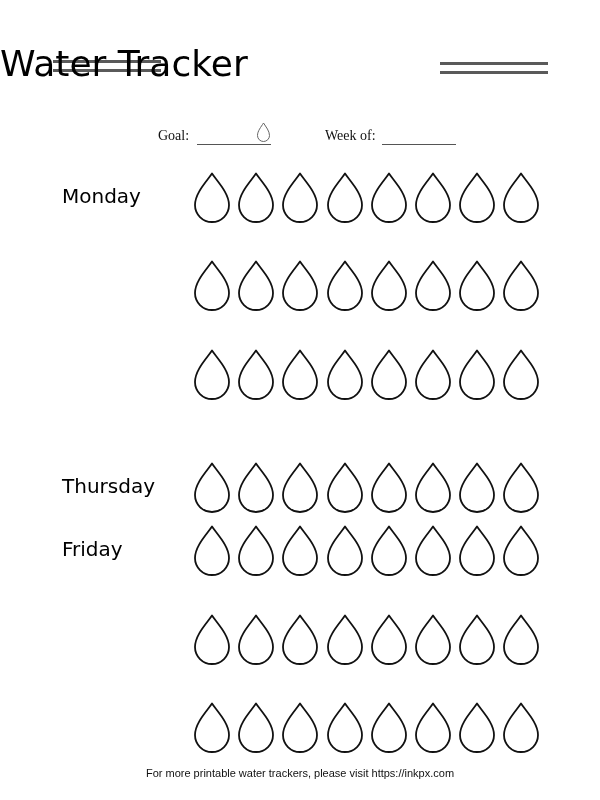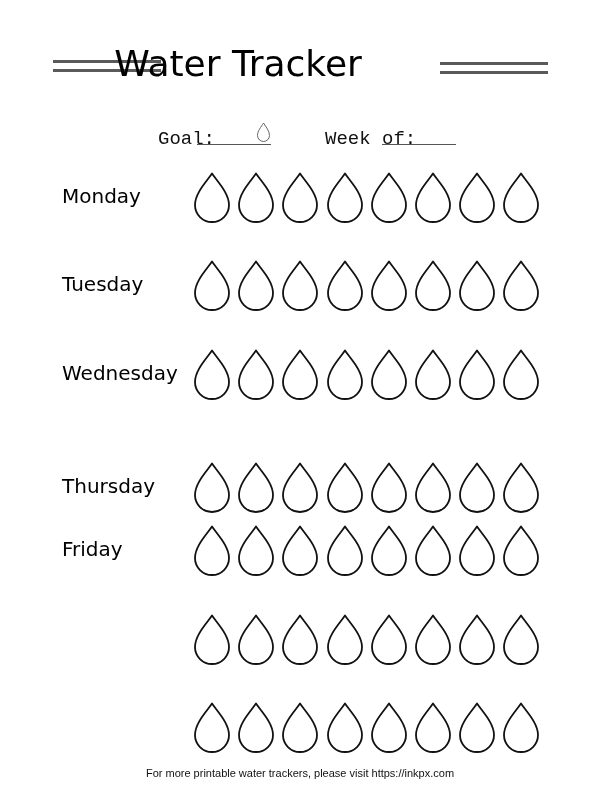--- a/index.html
+++ b/index.html
@@ -1,19 +1,19 @@
 <!DOCTYPE html>
 <html><head>
 <meta charset="utf-8">
 <style>
   html, body { margin: 0; padding: 0; background: #ffffff; }
   body { width: 600px; height: 800px; position: relative; overflow: hidden; font-family: "Liberation Sans", sans-serif; color: #111; }
   .title-line { position: absolute; height: 3px; background: #5a5a5a; }
-  .title { position: absolute; left: 0; width: 476px; top: 36px; text-align: center; font-family: "DejaVu Sans", sans-serif; font-size: 36px; line-height: 56px; color: #000; letter-spacing: 0px; }
-  .meta { position: absolute; top: 128px; font-size: 19px; color: #111; font-family: Liberation Mono, monospace; }
+  .title { position: absolute; left: 0; width: 476px; top: 36px; font-family: "DejaVu Sans", sans-serif; font-size: 36px; line-height: 56px; color: #000; letter-spacing: 0px; }
+  .meta { position: absolute; top: 128px; font-size: 14px; color: #111; font-family: Liberation Serif, serif; }
   .blank { position: absolute; height: 1px; background: #555; }
   .goal-drop { position: absolute; left: 256px; top: 122px; width: 15px; height: 21px; }
   .row { position: absolute; left: 0; width: 600px; height: 52px; }
   .day-label { position: absolute; left: 62px; top: 10px; font-family: "DejaVu Sans", sans-serif; font-size: 20px; line-height: 28px; color: #000; }
   .drop { position: absolute; top: 0; width: 38px; height: 51px; cursor: pointer; }
   .footer { position: absolute; left: 0; width: 600px; top: 767px; text-align: center; font-family: Liberation Sans, sans-serif; font-size: 11px; color: #111; }
 </style>
 </head>
 <body>
 
@@ -53,21 +53,20 @@
         <path d="M19 1.5 C14 9 2 21 2 33 A17 17 0 0 0 36 33 C36 21 24 9 19 1.5 Z" fill="none" stroke="#111111" stroke-width="1.8" stroke-linejoin="round"></path>
       </svg>
       <svg class="drop" viewBox="0 0 38 51" style="left: 458.2px;">
         <path d="M19 1.5 C14 9 2 21 2 33 A17 17 0 0 0 36 33 C36 21 24 9 19 1.5 Z" fill="none" stroke="#111111" stroke-width="1.8" stroke-linejoin="round"></path>
       </svg>
       <svg class="drop" viewBox="0 0 38 51" style="left: 502.4px;">
         <path d="M19 1.5 C14 9 2 21 2 33 A17 17 0 0 0 36 33 C36 21 24 9 19 1.5 Z" fill="none" stroke="#111111" stroke-width="1.8" stroke-linejoin="round"></path>
       </svg>
     </div>
     <div class="row" style="top: 260.3px;">
-      <div class="day-label">Tuesday</div>
       <svg class="drop" viewBox="0 0 38 51" style="left: 193px;">
         <path d="M19 1.5 C14 9 2 21 2 33 A17 17 0 0 0 36 33 C36 21 24 9 19 1.5 Z" fill="none" stroke="#111111" stroke-width="1.8" stroke-linejoin="round"></path>
       </svg>
       <svg class="drop" viewBox="0 0 38 51" style="left: 237.2px;">
         <path d="M19 1.5 C14 9 2 21 2 33 A17 17 0 0 0 36 33 C36 21 24 9 19 1.5 Z" fill="none" stroke="#111111" stroke-width="1.8" stroke-linejoin="round"></path>
       </svg>
       <svg class="drop" viewBox="0 0 38 51" style="left: 281.4px;">
         <path d="M19 1.5 C14 9 2 21 2 33 A17 17 0 0 0 36 33 C36 21 24 9 19 1.5 Z" fill="none" stroke="#111111" stroke-width="1.8" stroke-linejoin="round"></path>
       </svg>
       <svg class="drop" viewBox="0 0 38 51" style="left: 325.6px;">
@@ -80,21 +79,20 @@
         <path d="M19 1.5 C14 9 2 21 2 33 A17 17 0 0 0 36 33 C36 21 24 9 19 1.5 Z" fill="none" stroke="#111111" stroke-width="1.8" stroke-linejoin="round"></path>
       </svg>
       <svg class="drop" viewBox="0 0 38 51" style="left: 458.2px;">
         <path d="M19 1.5 C14 9 2 21 2 33 A17 17 0 0 0 36 33 C36 21 24 9 19 1.5 Z" fill="none" stroke="#111111" stroke-width="1.8" stroke-linejoin="round"></path>
       </svg>
       <svg class="drop" viewBox="0 0 38 51" style="left: 502.4px;">
         <path d="M19 1.5 C14 9 2 21 2 33 A17 17 0 0 0 36 33 C36 21 24 9 19 1.5 Z" fill="none" stroke="#111111" stroke-width="1.8" stroke-linejoin="round"></path>
       </svg>
     </div>
     <div class="row" style="top: 348.6px;">
-      <div class="day-label">Wednesday</div>
       <svg class="drop" viewBox="0 0 38 51" style="left: 193px;">
         <path d="M19 1.5 C14 9 2 21 2 33 A17 17 0 0 0 36 33 C36 21 24 9 19 1.5 Z" fill="none" stroke="#111111" stroke-width="1.8" stroke-linejoin="round"></path>
       </svg>
       <svg class="drop" viewBox="0 0 38 51" style="left: 237.2px;">
         <path d="M19 1.5 C14 9 2 21 2 33 A17 17 0 0 0 36 33 C36 21 24 9 19 1.5 Z" fill="none" stroke="#111111" stroke-width="1.8" stroke-linejoin="round"></path>
       </svg>
       <svg class="drop" viewBox="0 0 38 51" style="left: 281.4px;">
         <path d="M19 1.5 C14 9 2 21 2 33 A17 17 0 0 0 36 33 C36 21 24 9 19 1.5 Z" fill="none" stroke="#111111" stroke-width="1.8" stroke-linejoin="round"></path>
       </svg>
       <svg class="drop" viewBox="0 0 38 51" style="left: 325.6px;">

